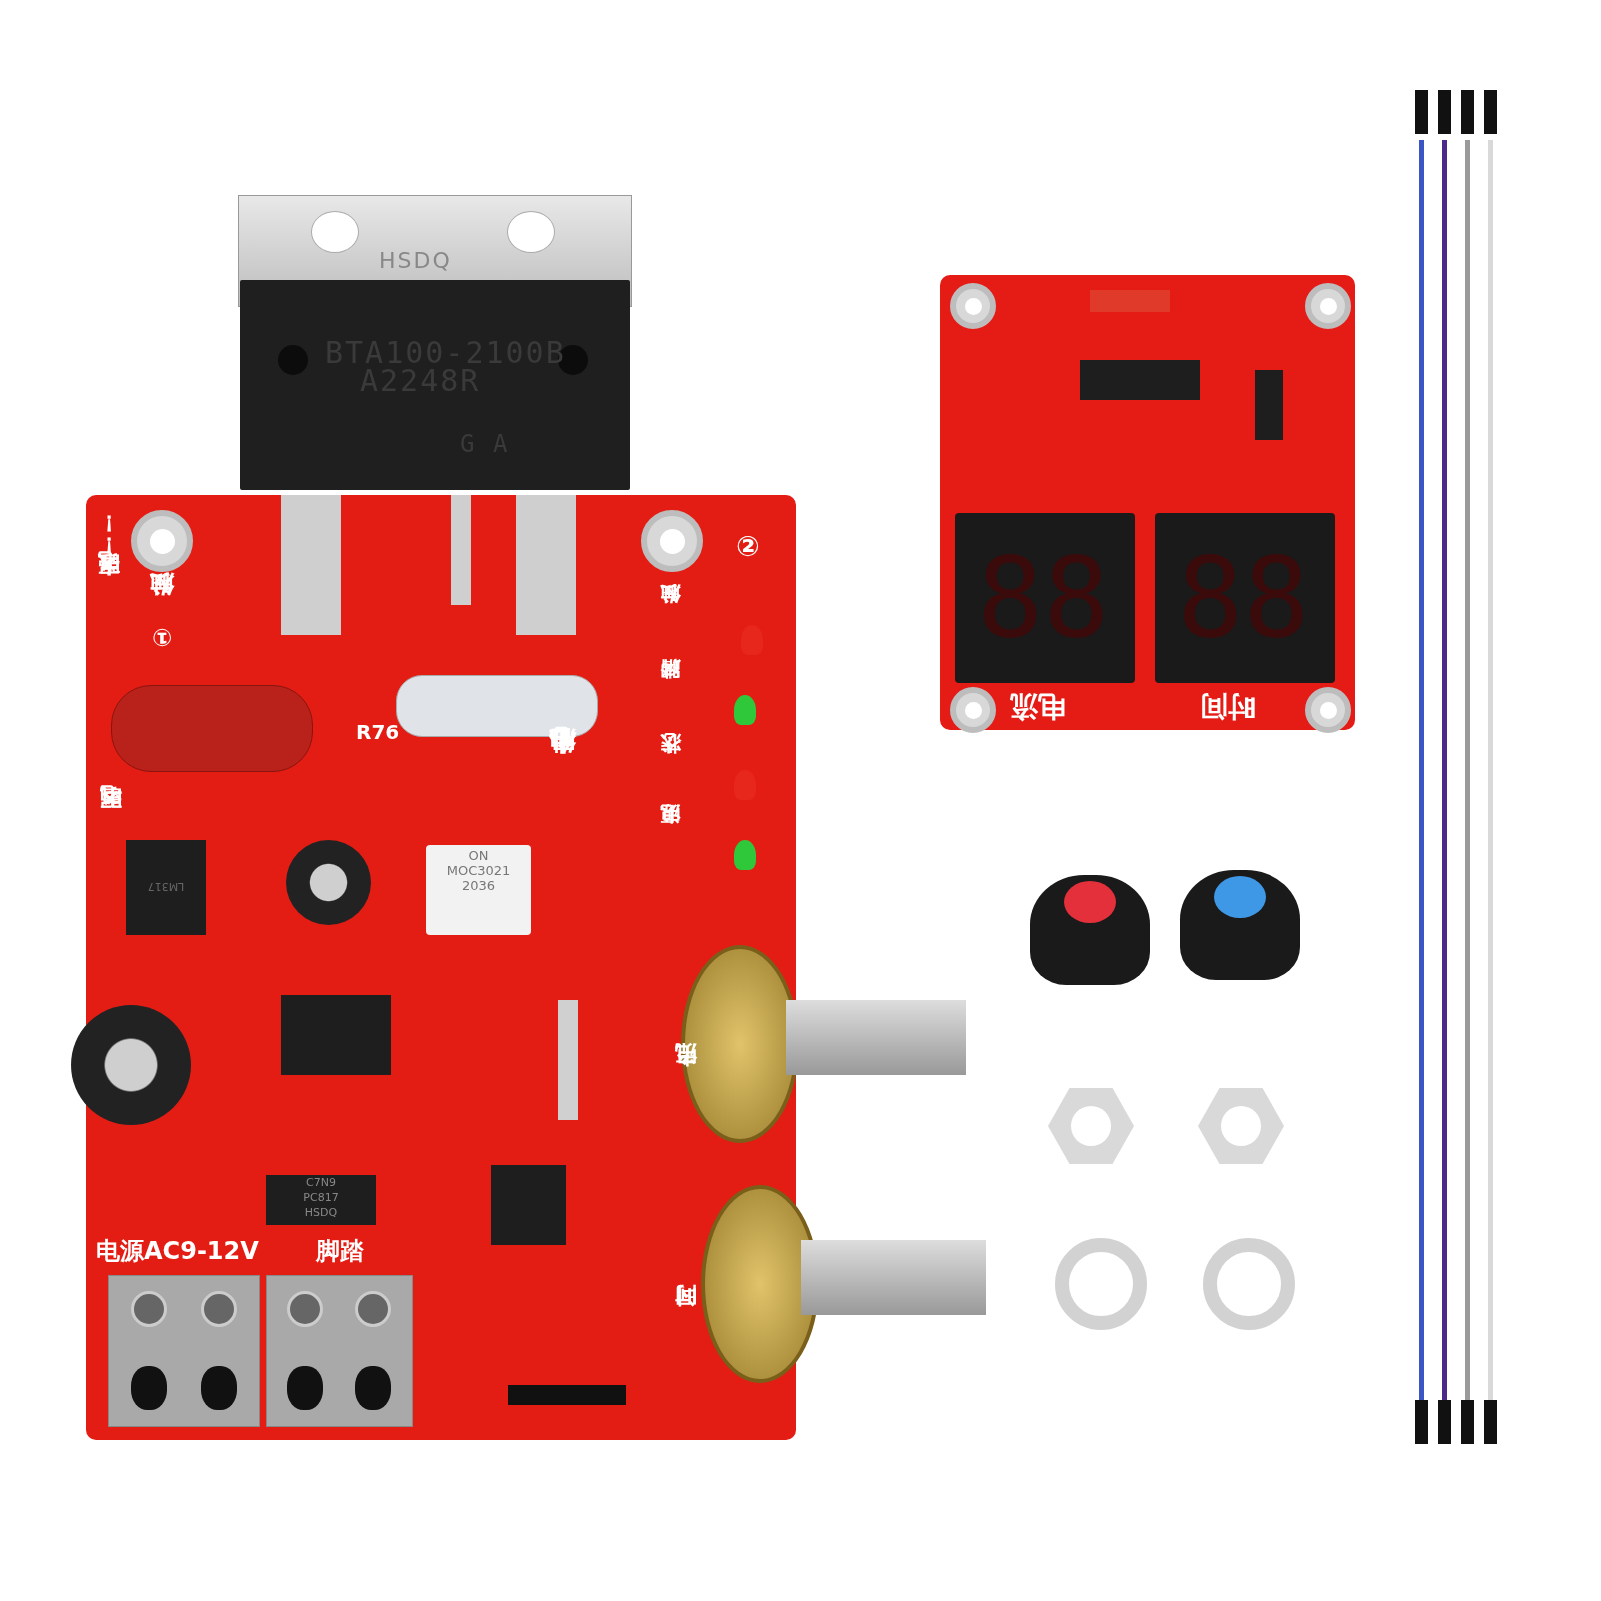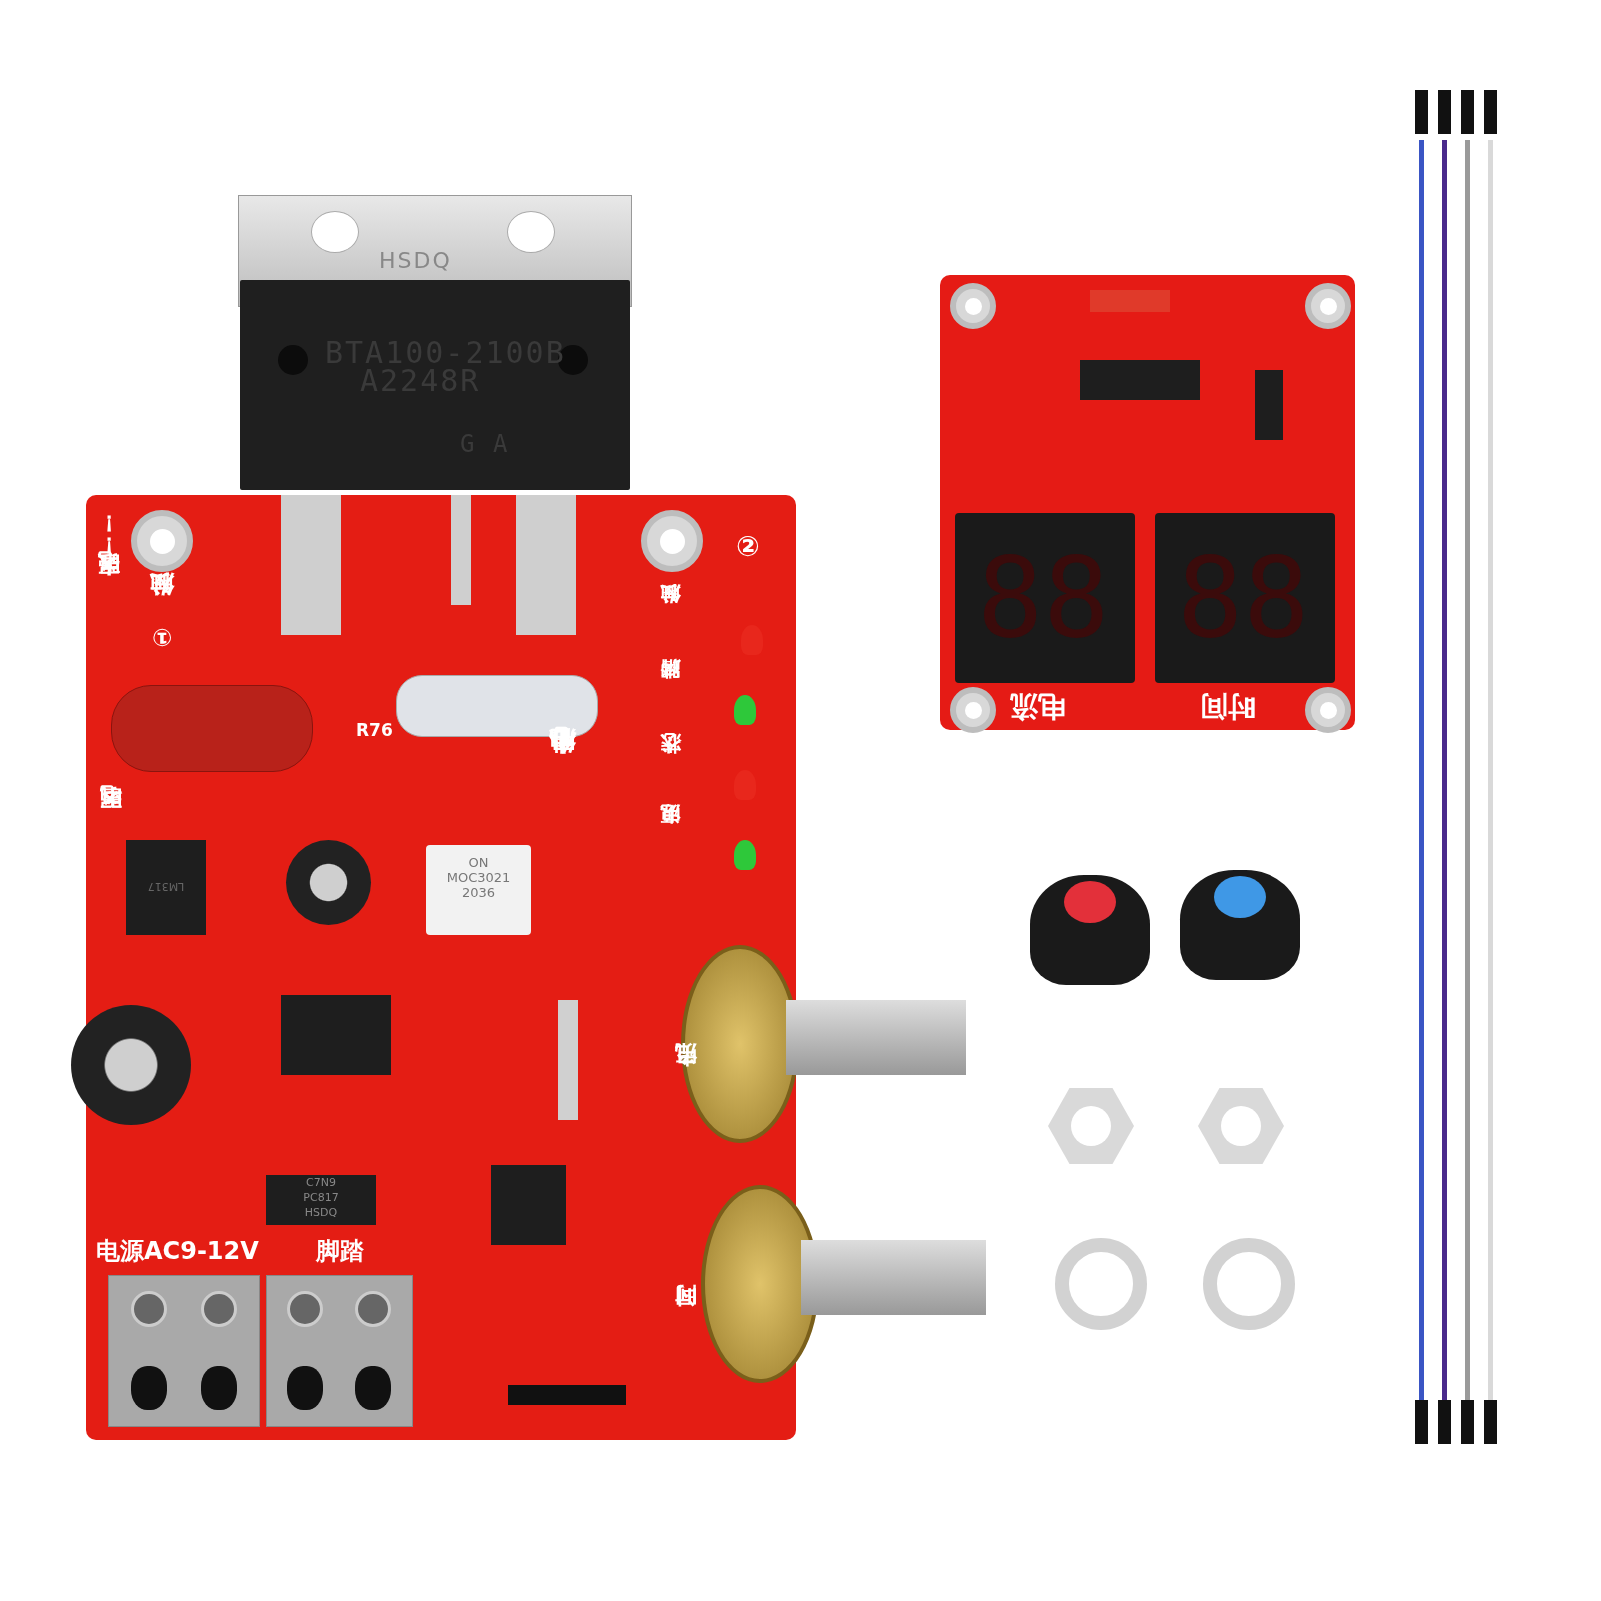--- a/index.html
+++ b/index.html
@@ -57,27 +57,27 @@
   <div class="abs" style="left:365px;top:0;width:20px;height:110px;background:#cfcfcf"></div>
   <div class="abs" style="left:430px;top:0;width:60px;height:140px;background:#cfcfcf"></div>
 
   <div class="silk" style="left:8px;top:30px;font-size:22px;writing-mode:vertical-rl;transform:rotate(180deg)">强电区！！！</div>
   <div class="silk" style="left:60px;top:120px;font-size:24px;writing-mode:vertical-rl;transform:rotate(180deg)">① 触发</div>
   <div class="silk" style="left:650px;top:35px;font-size:28px">②</div>
 
   <div class="abs" style="left:25px;top:190px;width:200px;height:85px;border-radius:40px;background:#b8221a;border:1px solid #8a140e"></div>
 
   <div class="abs" style="left:310px;top:180px;width:200px;height:60px;border-radius:26px;background:#e0e3e8;border:1px solid #aaa"></div>
-  <div class="silk" style="left:270px;top:225px;font-size:17px">R76</div>
+  <div class="silk" style="left:270px;top:225px;font-size:20px">R76</div>
 
   <div class="silk" style="left:458px;top:280px;font-size:26px;writing-mode:vertical-rl;transform:rotate(180deg)">小心触电</div>
   <div class="silk" style="left:10px;top:330px;font-size:22px;writing-mode:vertical-rl;transform:rotate(180deg)">弱电区</div>
 
   <div class="abs" style="left:340px;top:350px;width:105px;height:90px;background:#f2f2f2;border-radius:4px;color:#777;font-size:13px;text-align:center">
-    <div style="margin-top:10px">ON</div>
+    <div style="margin-top:3px">ON</div>
     <div>MOC3021</div>
     <div>2036</div>
   </div>
 
   <div class="abs" style="left:40px;top:345px;width:80px;height:95px;background:#1e1e1e">
     <div style="color:#666;font-size:11px;transform:rotate(180deg);text-align:center;margin-top:40px">LM317</div>
   </div>
   <div class="cap" style="left:200px;top:345px;width:85px;height:85px"></div>
   <div class="cap" style="left:-15px;top:510px;width:120px;height:120px"></div>
   <div class="chip" style="left:195px;top:500px;width:110px;height:80px"></div>

